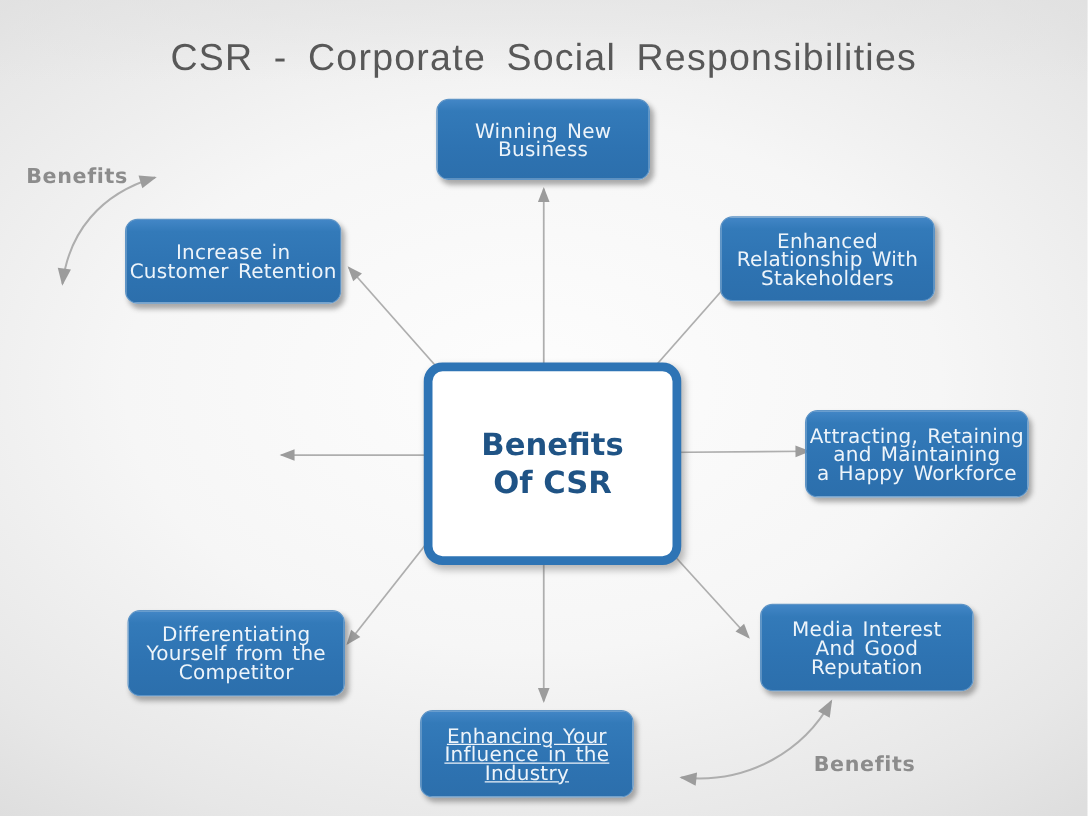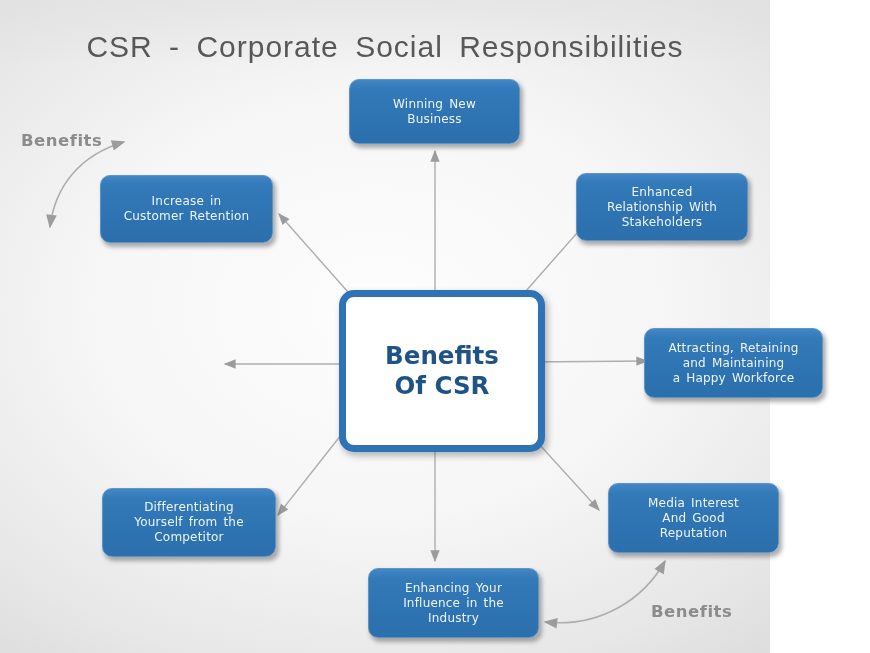--- a/index.html
+++ b/index.html
@@ -1,38 +1,38 @@
 <!DOCTYPE html>
 <html><head>
 <meta charset="utf-8">
 <style>
   html,body{margin:0;padding:0;}
   body{
     width:870px;height:653px;overflow:hidden;
     font-family:"DejaVu Sans","Liberation Sans",sans-serif;
   }
   .slide{
-    position:relative;width:770px;height:653px;
+    position:relative;width:870px;height:653px;
     background:
       linear-gradient(180deg, rgba(225,225,225,.55) 0%, rgba(255,255,255,0) 10%),
       radial-gradient(ellipse 78% 68% at 49% 47%, #fdfdfd 0%, #f6f6f6 48%, #e7e7e7 84%, #dedede 100%);
   }
   .title{
     position:absolute;top:30px;left:0;width:100%;
     text-align:center;
     font-family:"Liberation Sans",sans-serif;
     font-size:30px;font-weight:400;color:#585858;
     letter-spacing:1px;word-spacing:7px;
   }
   svg.connectors{position:absolute;left:0;top:0;z-index:1;}
   .node{
     position:absolute;z-index:2;
     display:flex;align-items:center;justify-content:center;
     text-align:center;white-space:pre-line;
-    color:#EDF4FA;font-size:12px;line-height:15px;
+    color:#EDF4FA;font-size:16px;line-height:15px;
     letter-spacing:.2px;word-spacing:2px;
     background:linear-gradient(180deg,#4286C6 0%, #337AB9 14%, #2E73B2 60%, #2C6FAC 100%);
     border:1px solid #5E94C6;
     border-radius:10px;
     box-shadow:2.5px 3.5px 4.5px rgba(85,85,85,.48);
   }
   .center-node{
     position:absolute;z-index:2;
     display:flex;align-items:center;justify-content:center;
     text-align:center;white-space:pre-line;
@@ -47,21 +47,21 @@
     font-size:16.5px;font-weight:bold;color:#8C8C8C;letter-spacing:.5px;
   }
   
   .n-top{left:349px;top:79px;width:169px;height:63px;}
   .n-top-left{left:100px;top:175px;width:171px;height:66px;}
   .n-top-right{left:576px;top:173px;width:170px;height:66px;}
   .n-left{left:45px;top:332px;width:171px;height:66px;}
   .n-right{left:644px;top:328px;width:177px;height:68px;}
   .n-bottom-left{left:102px;top:488px;width:172px;height:67px;}
   .n-bottom-right{left:608px;top:483px;width:169px;height:68px;}
-  .n-bottom{left:368px;top:568px;width:169px;height:68px;}
+  .n-bottom{left:336px;top:568px;width:169px;height:68px;text-decoration:underline;}
   .n-center{left:339px;top:290px;width:192px;height:148px;}
   .bl-tl{left:21px;top:131px;}
   .bl-br{left:651px;top:602px;}
 </style>
 </head>
 <body>
 
 <div class="slide">
 
   <div class="title">CSR - Corporate Social Responsibilities</div>

